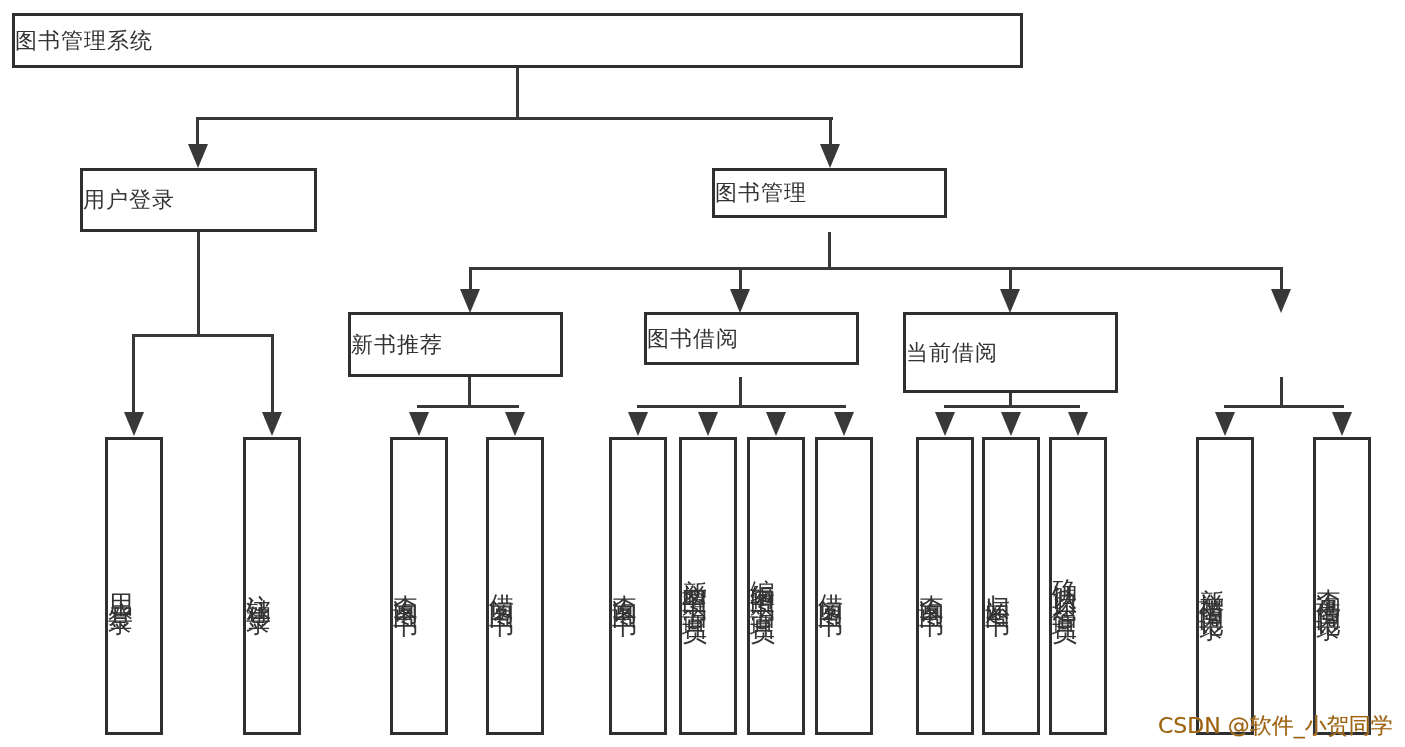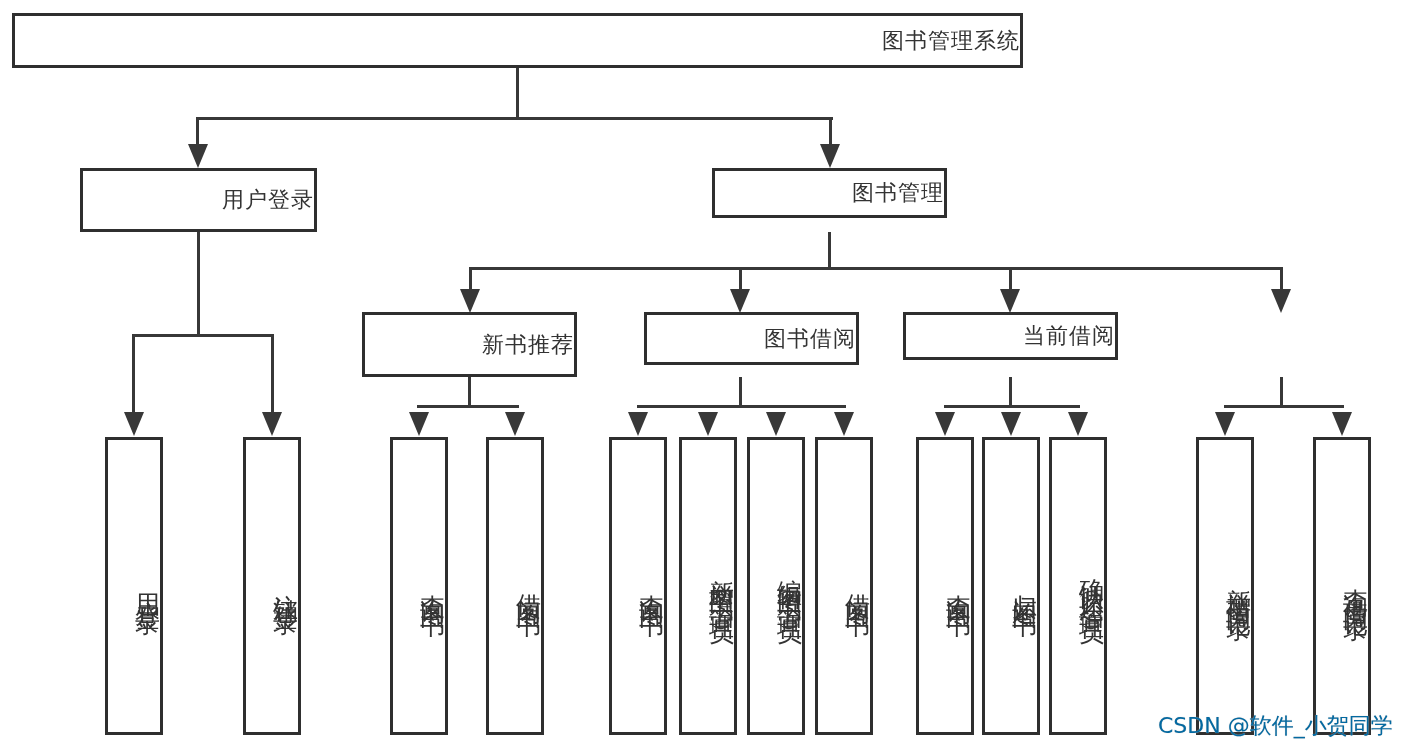--- a/index.html
+++ b/index.html
@@ -11,21 +11,21 @@
     overflow: hidden;
     font-family: "DejaVu Sans", "Liberation Sans", sans-serif;
   }
   .box {
     position: absolute;
     box-sizing: border-box;
     background: #ffffff;
     border: 3px solid #2f2f2f;
     display: flex;
     align-items: center;
-    justify-content: flex-end;
+    justify-content: flex-start;
     font-size: 22px;
     color: #333333;
     letter-spacing: 1px;
     z-index: 2;
   }
   .vbox .vtext {
     writing-mode: vertical-rl;
     font-size: 25px;
     letter-spacing: 6px;
     line-height: 1;
@@ -44,21 +44,21 @@
     border-left: 10px solid transparent;
     border-right: 10px solid transparent;
     border-top: 24px solid #383838;
     z-index: 1;
   }
   .watermark {
     position: absolute;
     left: 1158px;
     top: 711px;
     font-size: 22px;
-    color: #0369a1;
+    color: #a16207;
     text-shadow: 0 0 1px #c0c0c0;
     z-index: 5;
     white-space: nowrap;
   }
 </style>
 </head>
 <body>
 
 <div class="canvas">
 
@@ -91,27 +91,27 @@
   <div class="line" style="left:469px; top:267px; width:814px; height:3px;"></div>
   <div class="line" style="left:469px; top:267px; width:3px; height:26px;"></div>
   <div class="arrow" style="left:460px; top:289px;"></div>
   <div class="line" style="left:739px; top:267px; width:3px; height:26px;"></div>
   <div class="arrow" style="left:730px; top:289px;"></div>
   <div class="line" style="left:1009px; top:267px; width:3px; height:26px;"></div>
   <div class="arrow" style="left:1000px; top:289px;"></div>
   <div class="line" style="left:1280px; top:267px; width:3px; height:26px;"></div>
   <div class="arrow" style="left:1271px; top:289px;"></div>
 
-  <div class="box" style="left:362px; top:312px; width:215px; height:65px;">
+  <div class="box" style="left:348px; top:312px; width:215px; height:65px;">
     <span>新书推荐</span>
   </div>
   <div class="box" style="left:644px; top:312px; width:215px; height:53px;">
     <span>图书借阅</span>
   </div>
-  <div class="box" style="left:903px; top:312px; width:215px; height:48px;">
+  <div class="box" style="left:903px; top:312px; width:215px; height:81px;">
     <span>当前借阅</span>
   </div>
 
   <div class="line" style="left:468px; top:377px; width:3px; height:31px;"></div>
   <div class="line" style="left:417px; top:405px; width:102px; height:3px;"></div>
   <div class="arrow" style="left:409px; top:412px;"></div>
   <div class="arrow" style="left:505px; top:412px;"></div>
 
   <div class="line" style="left:739px; top:377px; width:3px; height:31px;"></div>
   <div class="line" style="left:637px; top:405px; width:209px; height:3px;"></div>

